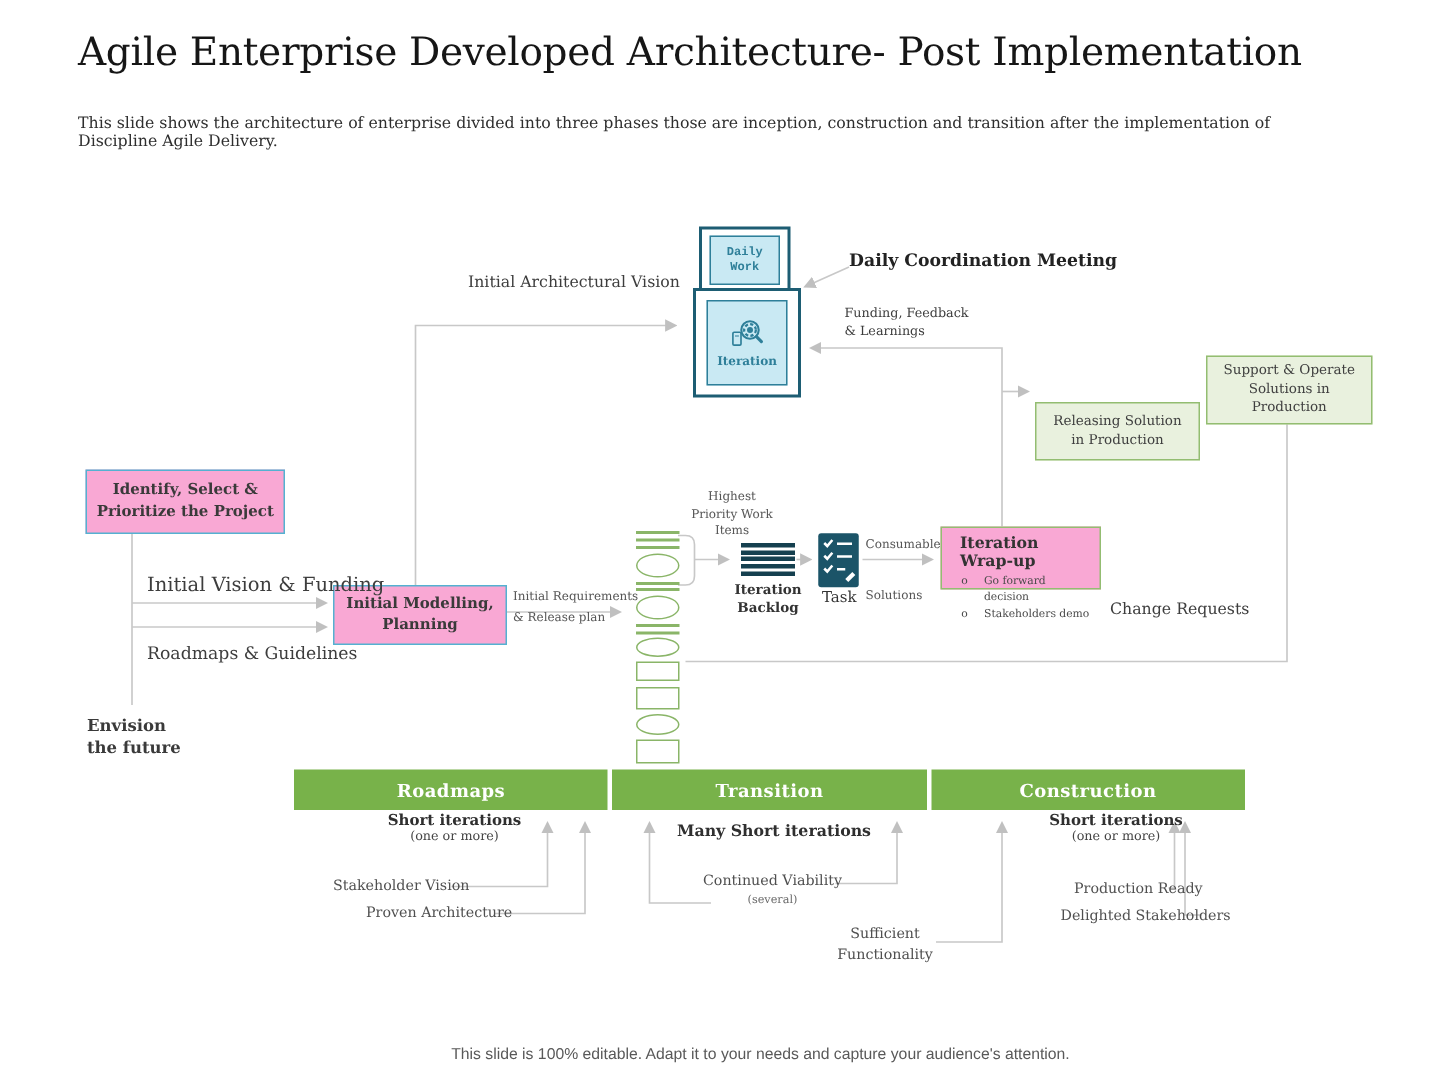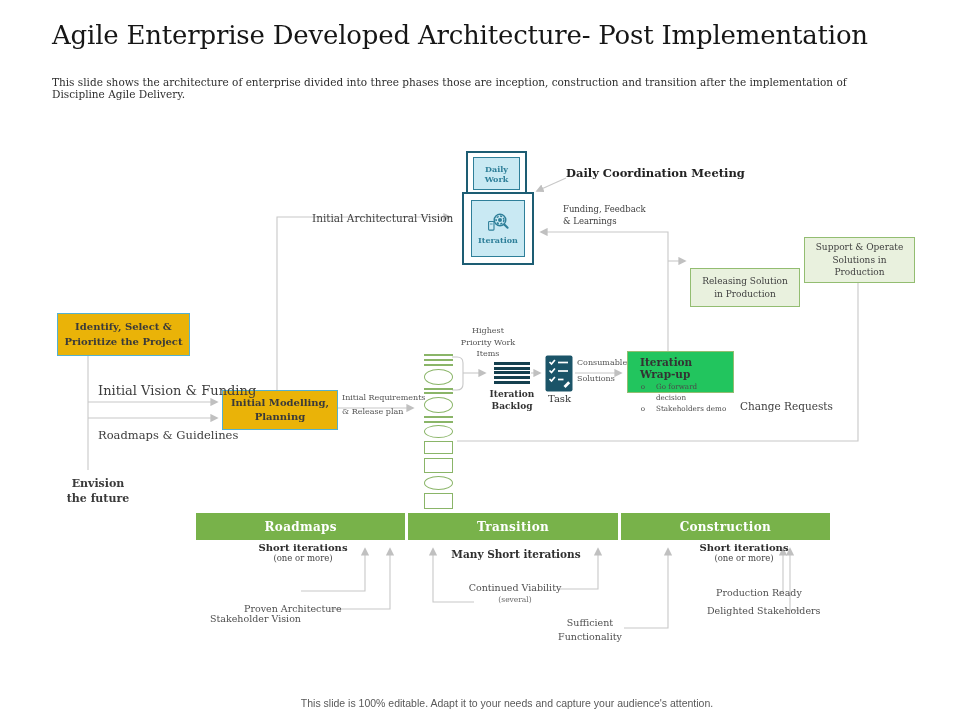--- a/index.html
+++ b/index.html
@@ -4,28 +4,28 @@
 <style>
   html,body{margin:0;padding:0;}
   body{width:960px;height:720px;background:#fff;font-family:"DejaVu Serif",serif;}
   .slide{position:relative;width:960px;height:720px;background:#fff;overflow:hidden;}
   .abs{position:absolute;}
   .pre{white-space:pre-line;}
   .title{left:52px;top:20px;font-size:26px;font-weight:500;color:#161616;letter-spacing:-0.2px;}
   .subtitle{left:52px;top:76px;font-size:10.5px;color:#2e2e2e;width:820px;}
   .lbl{color:#3d3d3d;}
   .small-lbl{color:#555;}
-  .blue-box{background:#eab308;border:1.4px solid #54b1d1;display:flex;align-items:center;justify-content:center;
+  .blue-box{background:#f9a8d4;border:1.4px solid #54b1d1;display:flex;align-items:center;justify-content:center;
     text-align:center;font-weight:600;color:#3a3a3a;line-height:1.45;}
   .green-box{background:#e9f1de;border:1px solid #93bd71;display:flex;align-items:center;justify-content:center;
     text-align:center;color:#3f3f3f;line-height:1.4;}
   .teal-outer{background:#fff;border:2px solid #1d5d73;display:flex;align-items:center;justify-content:center;}
   .teal-inner{background:#c9e9f3;border:1px solid #2e7f99;display:flex;flex-direction:column;align-items:center;justify-content:center;
     color:#2e7f99;font-weight:700;text-align:center;line-height:1.25;}
-  .wrapup{background:#22c55e;border:1px solid #93bd71;padding:4px 4px 2px 4px;box-sizing:border-box;}
+  .wrapup{background:#f9a8d4;border:1px solid #93bd71;padding:4px 4px 2px 4px;box-sizing:border-box;}
   .wrapup-title{font-size:10.5px;font-weight:600;color:#333;padding-left:8px;margin-bottom:2px;}
   .wrapup-item{display:flex;font-size:7.2px;color:#4a4a4a;line-height:1.5;}
   .wrapup-item .o{width:10px;text-align:center;margin-left:6px;margin-right:8px;}
   .phase-bar{left:196px;top:513px;width:634px;height:27px;display:flex;gap:3px;}
   .phase{flex:1;background:#78b24a;color:#fff;font-weight:700;font-size:12px;display:flex;align-items:center;justify-content:center;letter-spacing:.3px;}
   .bar-bold{font-weight:700;font-size:10px;color:#2f2f2f;}
   .bar-sub{font-size:8.5px;color:#444;font-weight:400;}
   .milestone{font-size:9.5px;color:#4f4f4f;}
   .pb-col{left:424px;top:353px;width:29px;display:flex;flex-direction:column;}
   .pb-line{height:2px;background:#8ab568;margin:1.4px 0;}
@@ -67,58 +67,58 @@
       <path d="M624,628 H668 V549" marker-end="url(#arr)"></path>
       <path d="M779,592 H783 V549" marker-end="url(#arr)"></path>
       <path d="M801,610 H790 V549" marker-end="url(#arr)"></path>
     </g>
   </svg>
 
   <div class="abs title">Agile Enterprise Developed Architecture- Post Implementation</div>
   <div class="abs subtitle">This slide shows the architecture of enterprise divided into three phases those are inception, construction and transition after the implementation of Discipline Agile Delivery.</div>
 
   <div class="abs teal-outer" style="left:466px;top:151px;width:57px;height:41px;">
-    <div class="teal-inner pre" style="width:45px;height:31px;font-size:8px;">Daily
+    <div class="teal-inner pre" style="width:45px;height:31px;font-size:8px;font-family:Liberation Mono, monospace;">Daily
 Work</div>
   </div>
   <div class="abs teal-outer" style="left:462px;top:192px;width:68px;height:69px;">
     <div class="teal-inner" style="width:52px;height:55px;font-size:8px;gap:2px;">
       <svg width="24" height="21" viewBox="0 0 24 21">
         <g fill="none" stroke="#2e7f99">
           <rect x="2.6" y="9.5" width="5.4" height="8.6" rx="0.8" stroke-width="1.1"></rect>
           <line x1="4" y1="12" x2="6.6" y2="12" stroke-width="0.8"></line>
           <circle cx="14" cy="8" r="5.8" stroke-width="1.4"></circle>
           <circle cx="14" cy="8" r="3.9" stroke-width="1.5" stroke-dasharray="2.1 1.5"></circle>
           <line x1="18.3" y1="12.4" x2="21.6" y2="15.7" stroke-width="2.1" stroke-linecap="round"></line>
         </g>
         <circle cx="14" cy="8" r="2" fill="#2e7f99"></circle>
       </svg>
       <span>Iteration</span>
     </div>
   </div>
 
-  <div class="abs lbl" style="left:312px;top:182px;font-size:10.5px;margin-top:30px;">Initial Architectural Vision</div>
+  <div class="abs lbl" style="left:312px;top:182px;font-size:10.5px;">Initial Architectural Vision</div>
   <div class="abs" style="left:566px;top:166px;font-size:11.5px;font-weight:700;color:#222;">Daily Coordination Meeting</div>
   <div class="abs pre lbl" style="left:563px;top:204px;font-size:8.5px;line-height:1.4;">Funding, Feedback
 &amp; Learnings</div>
 
   <div class="abs green-box pre" style="left:690px;top:240px;width:108px;height:37px;font-size:9px;margin-top:28px;">Releasing Solution
 in Production</div>
   <div class="abs green-box pre" style="left:804px;top:237px;width:109px;height:44px;font-size:9px;">Support &amp; Operate
 Solutions in
 Production</div>
 
   <div class="abs blue-box pre" style="left:57px;top:313px;width:131px;height:41px;font-size:10px;">Identify, Select &amp;
 Prioritize the Project</div>
   <div class="abs blue-box pre" style="left:222px;top:390px;width:114px;height:38px;font-size:10px;">Initial Modelling,
 Planning</div>
 
   <div class="abs lbl" style="left:98px;top:383px;font-size:13px;">Initial Vision &amp; Funding</div>
   <div class="abs lbl" style="left:98px;top:428px;font-size:11.5px;">Roadmaps &amp; Guidelines</div>
-  <div class="abs pre" style="left:58px;top:477px;width:80px;text-align:center;font-size:11px;font-weight:700;color:#3a3a3a;line-height:1.35;">Envision
+  <div class="abs pre" style="left:58px;top:477px;width:80px;text-align:left;font-size:11px;font-weight:700;color:#3a3a3a;line-height:1.35;">Envision
 the future</div>
   <div class="abs pre small-lbl" style="left:342px;top:391px;font-size:8px;line-height:1.75;">Initial Requirements
 &amp; Release plan</div>
 
   <div class="abs pb-col">
     <div class="pb-line"></div>
       <div class="pb-line"></div>
       <div class="pb-line"></div>
     <div class="pb-ellipse" style="height:14px;"></div>
     <div class="pb-line"></div>
@@ -155,21 +155,21 @@
       <path d="M4.5,15.5 l2,2 l3.4,-4"></path>
         <line x1="13" y1="16" x2="23" y2="16"></line>
       <path d="M4.5,24 l2,2 l3.4,-4"></path>
         <line x1="13" y1="24.5" x2="18.5" y2="24.5"></line>
     </g>
     <path d="M18.5,31 L23.2,26.3 l2,2 L20.5,33 z" fill="#fff"></path>
   </svg>
   <div class="abs" style="left:548px;top:393px;font-size:10px;font-weight:400;color:#333;">Task</div>
 
   <div class="abs small-lbl" style="left:577px;top:358px;font-size:8px;">Consumable</div>
-  <div class="abs small-lbl" style="left:577px;top:374px;font-size:8px;">Solutions</div>
+  <div class="abs small-lbl" style="left:577px;top:392px;font-size:8px;">Solutions</div>
 
   <div class="abs wrapup" style="left:627px;top:351px;width:107px;height:42px;">
     <div class="wrapup-title">Iteration Wrap-up</div>
     <div class="wrapup-item">
       <span class="o">o</span>
       <span>Go forward decision</span>
     </div>
     <div class="wrapup-item">
       <span class="o">o</span>
       <span>Stakeholders demo</span>
@@ -187,21 +187,21 @@
   <div class="abs" style="left:233px;top:542px;width:140px;text-align:center;">
     <div class="bar-bold">Short iterations</div>
     <div class="bar-sub">(one or more)</div>
   </div>
   <div class="abs bar-bold" style="left:426px;top:548px;width:180px;text-align:center;font-size:10.5px;">Many Short iterations</div>
   <div class="abs" style="left:674px;top:542px;width:140px;text-align:center;">
     <div class="bar-bold">Short iterations</div>
     <div class="bar-sub">(one or more)</div>
   </div>
 
-  <div class="abs milestone" style="left:210px;top:585px;margin-top:28px;">Stakeholder  Vision</div>
+  <div class="abs milestone" style="left:222px;top:585px;">Stakeholder  Vision</div>
   <div class="abs milestone" style="left:244px;top:603px;">Proven Architecture</div>
   <div class="abs milestone" style="left:460px;top:582px;width:110px;text-align:center;">Continued Viability</div>
   <div class="abs" style="left:460px;top:595px;width:110px;text-align:center;font-size:7.5px;color:#6a6a6a;">(several)</div>
   <div class="abs milestone pre" style="left:545px;top:616px;width:90px;text-align:center;line-height:1.45;">Sufficient
 Functionality</div>
   <div class="abs milestone" style="left:716px;top:587px;">Production Ready</div>
   <div class="abs milestone" style="left:707px;top:605px;">Delighted  Stakeholders</div>
 
   <div class="abs footer">This slide is 100% editable. Adapt it to your needs and capture your audience's attention.</div>
 

